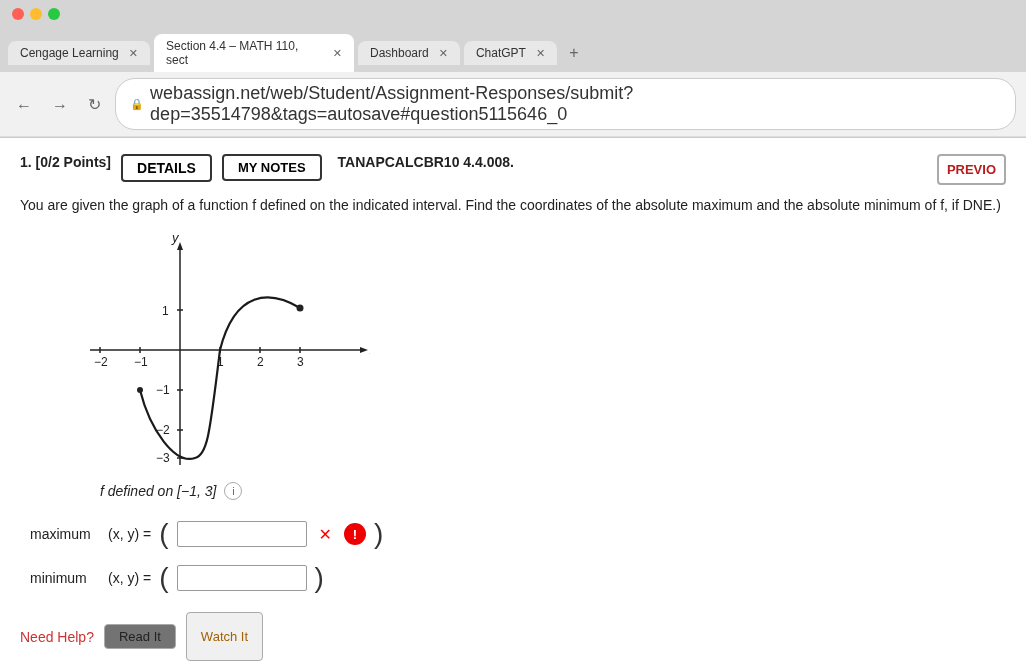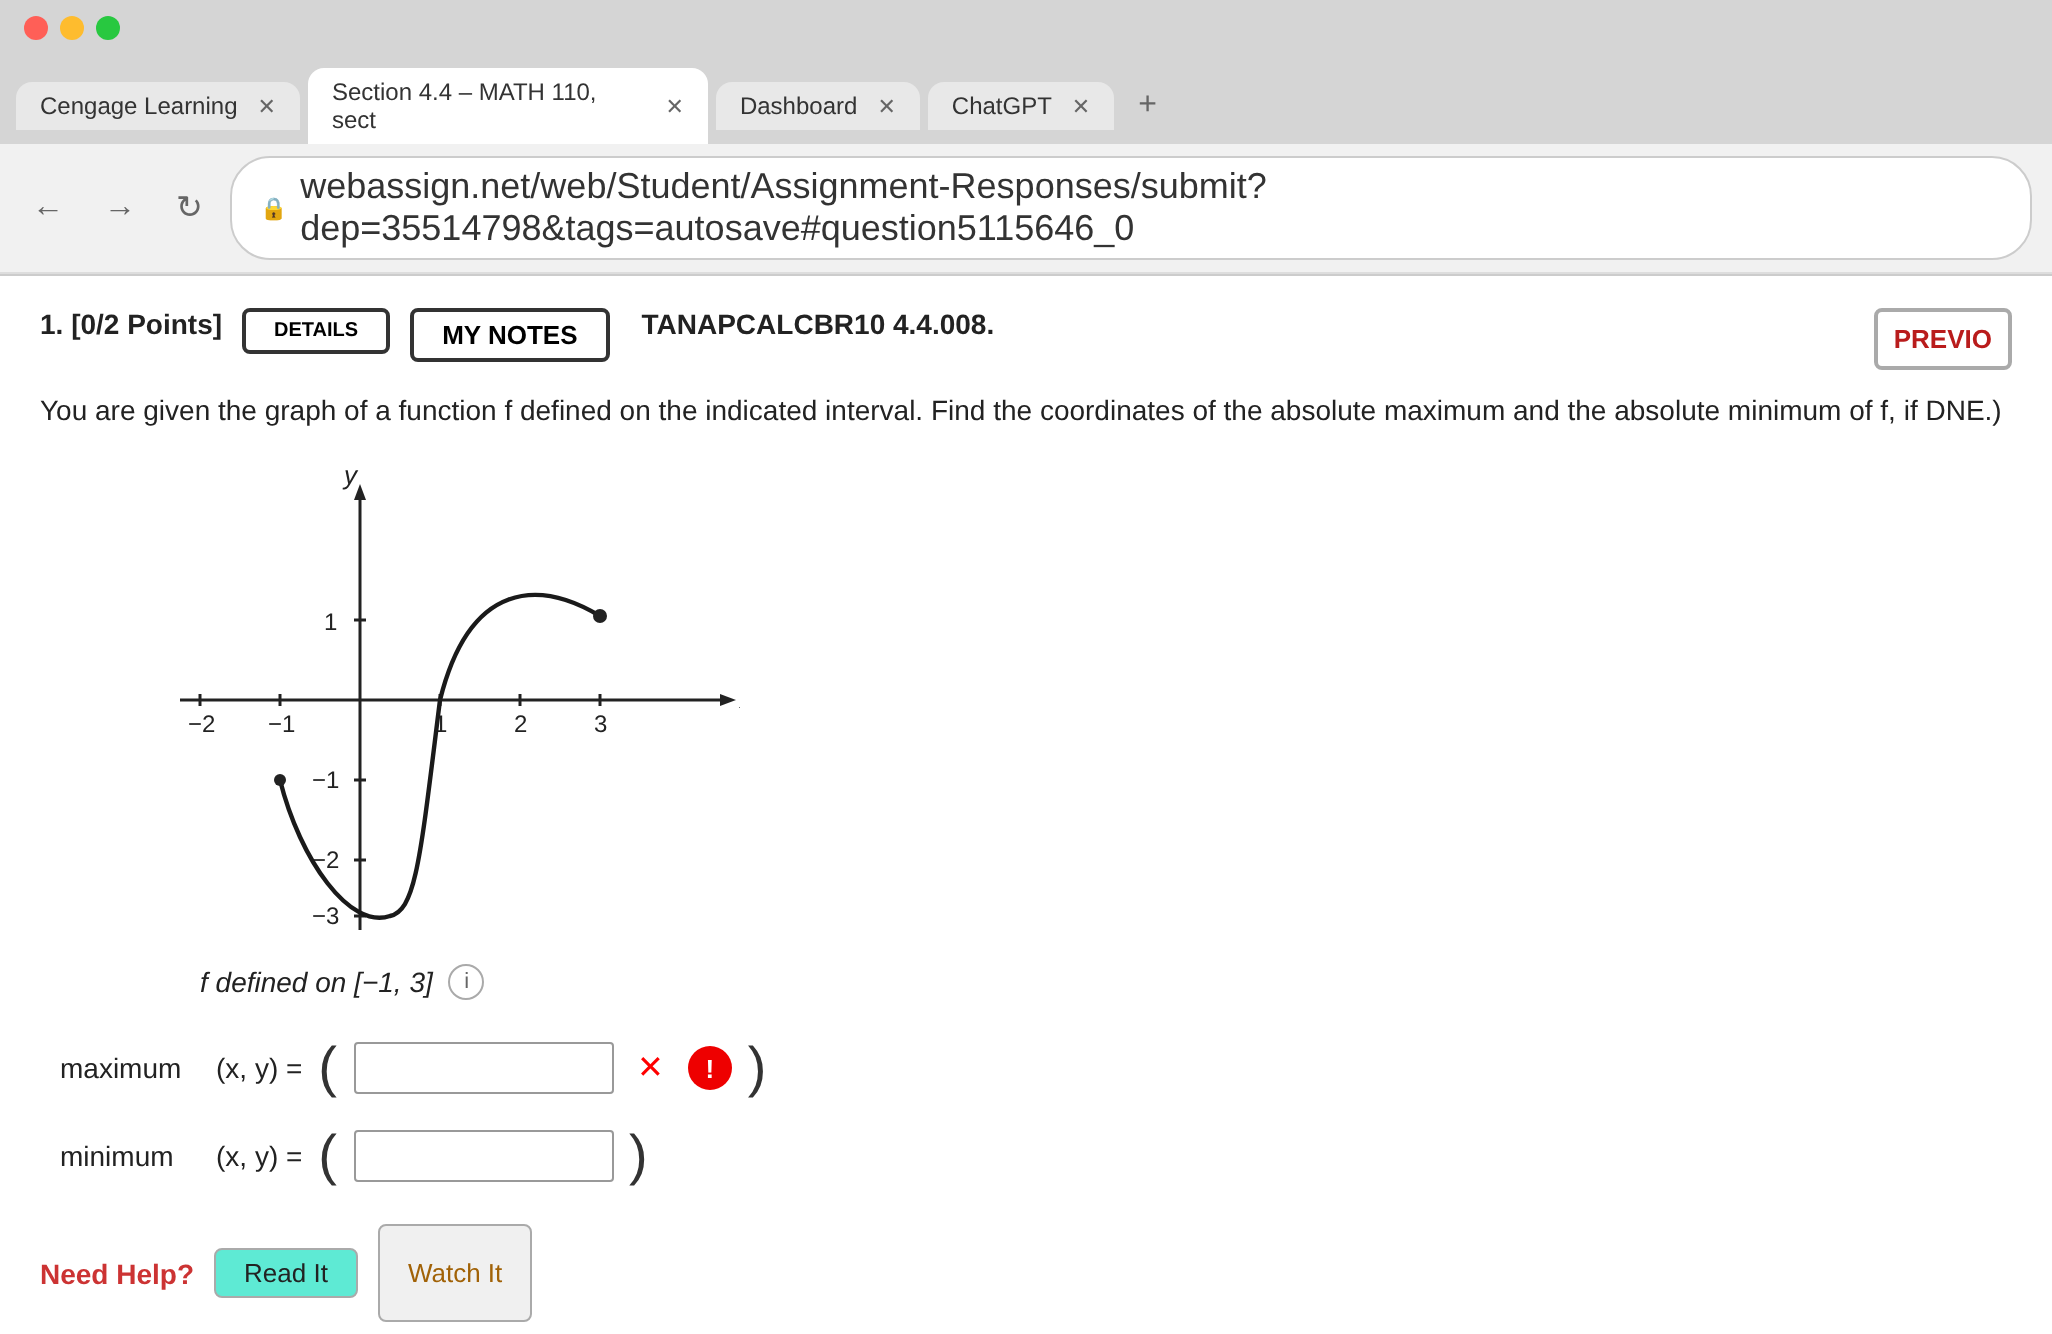--- a/index.html
+++ b/index.html
@@ -16,21 +16,21 @@
     .nav-btn { background: none; border: none; cursor: pointer; color: #666; font-size: 16px; padding: 2px 6px; }
     .url-bar { flex: 1; background: #fff; border: 1px solid #ccc; border-radius: 20px; padding: 4px 14px; font-size: 12px; color: #333; display: flex; align-items: center; gap: 6px; }
     .url-text { font-size: 18px; color: #333; }
 
     
     .page-content { background: #fff; padding: 16px 20px; }
 
     
     .question-header { display: flex; align-items: flex-start; gap: 10px; margin-bottom: 10px; }
     .points-label { font-size: 14px; font-weight: bold; color: #222; }
-    .btn-details { background: #fff; border: 2px solid #333; border-radius: 4px; padding: 4px 14px; font-size: 10px; font-weight: bold; cursor: pointer; }
+    .btn-details { background: #fff; border: 2px solid #333; border-radius: 4px; padding: 4px 14px; font-size: 14px; font-weight: bold; cursor: pointer; }
     .btn-my-notes { background: #fff; border: 2px solid #333; border-radius: 4px; padding: 4px 14px; font-size: 13px; font-weight: bold; cursor: pointer; }
     .question-code { font-size: 14px; font-weight: bold; color: #222; margin-left: 6px; }
     .prev-btn { margin-left: auto; background: #fff; border: 2px solid #aaa; border-radius: 4px; padding: 6px 8px; font-size: 13px; font-weight: bold; cursor: pointer; color: #b91c1c; }
 
     
     .question-body { margin-bottom: 14px; font-size: 14px; color: #222; line-height: 1.5; }
 
     
     .graph-area { display: flex; flex-direction: column; align-items: flex-start; margin-left: 30px; margin-bottom: 18px; }
 
@@ -42,21 +42,21 @@
     .answer-row { display: flex; align-items: center; gap: 8px; margin-bottom: 12px; }
     .answer-label { font-size: 14px; color: #222; min-width: 70px; }
     .answer-eq { font-size: 14px; color: #222; }
     .paren { font-size: 28px; color: #333; }
     .answer-input { border: 1px solid #999; border-radius: 2px; padding: 4px 8px; font-size: 14px; width: 130px; outline: none; }
     .wrong-icon { color: red; font-size: 16px; margin-left: 4px; }
     .alert-icon { display: inline-flex; align-items: center; justify-content: center; background: #e00; border-radius: 50%; width: 22px; height: 22px; color: #fff; font-weight: bold; font-size: 13px; cursor: pointer; margin-left: 4px; }
 
     
     .need-help-row { display: flex; align-items: center; gap: 10px; margin-bottom: 18px; }
-    .btn-read-it { background: #5eead4; border: 1px solid #aaa; border-radius: 4px; padding: 4px 14px; font-size: 13px; cursor: pointer; color: #222; }
+    .btn-read-it { background: #737373; border: 1px solid #aaa; border-radius: 4px; padding: 4px 14px; font-size: 13px; cursor: pointer; color: #222; }
     .btn-watch-it { background: #f0f0f0; border: 1px solid #aaa; border-radius: 4px; padding: 16px 14px; font-size: 13px; cursor: pointer; color: #a16207; }
 
     
     .submit-btn { background: #fff; border: 1px solid #aaa; border-radius: 4px; padding: 6px 16px; font-size: 13px; cursor: pointer; color: #222; margin-top: 16px; }
 
     .info-icon { display: inline-flex; align-items: center; justify-content: center; border: 1px solid #aaa; border-radius: 50%; width: 18px; height: 18px; font-size: 11px; color: #666; cursor: pointer; margin-left: 8px; }
 
     
     .mac-dots { display: flex; gap: 6px; padding: 8px 12px; background: #d5d5d5; }
     .dot { width: 12px; height: 12px; border-radius: 50%; }
@@ -193,21 +193,21 @@
       <span class="answer-label">minimum</span>
       <span class="answer-eq">(x, y) =</span>
       <span class="paren">(</span>
       <input class="answer-input" type="text" style="">
       <span class="paren">)</span>
     </div>
 
   </div>
 
   <div class="need-help-row">
-    <span style="font-size:14px; font-weight:bold; color:#cc3333;">Need Help?</span>
+    <span style="font-size:14px; font-weight:normal; color:#cc3333;">Need Help?</span>
     <button class="btn-read-it">Read It</button>
     <button class="btn-watch-it">Watch It</button>
   </div>
 
   <div>
     <button class="submit-btn">Submit Answer</button>
   </div>
 
 </div>
 

